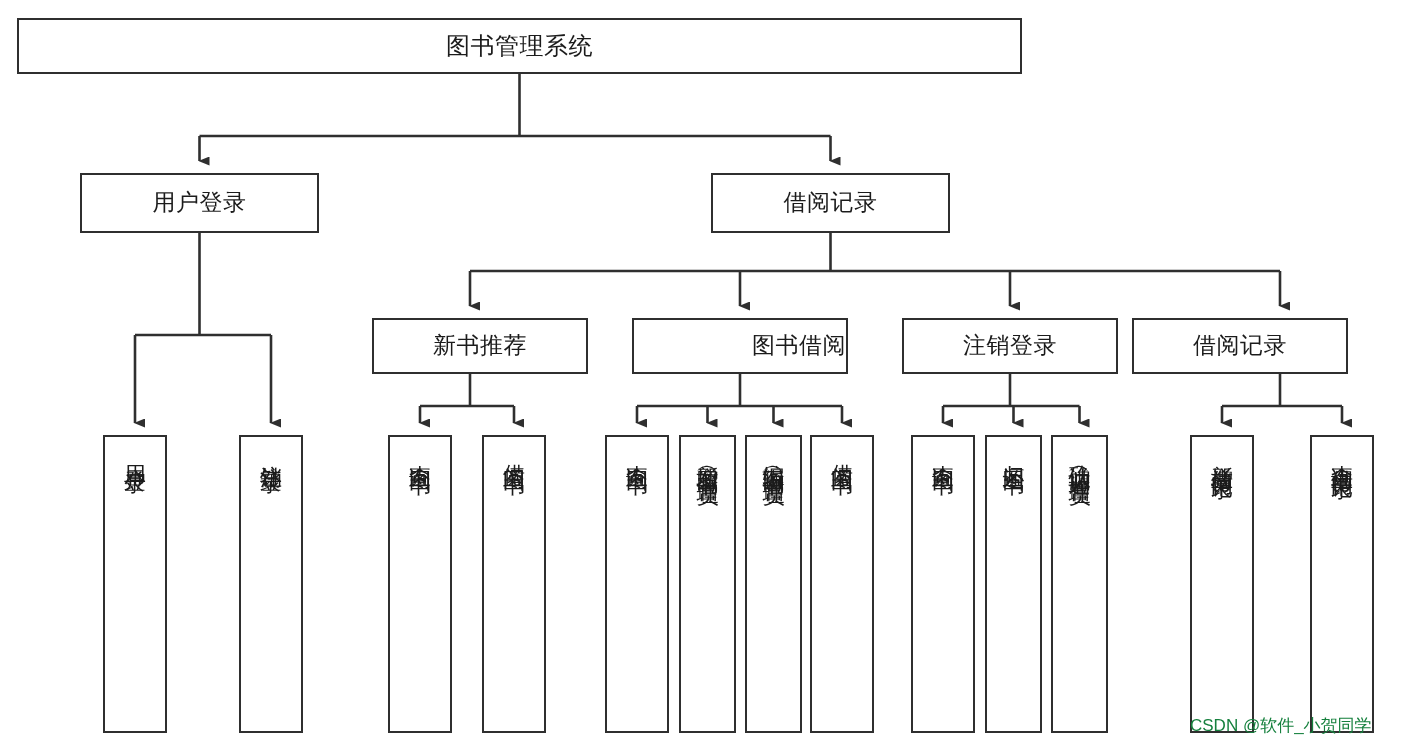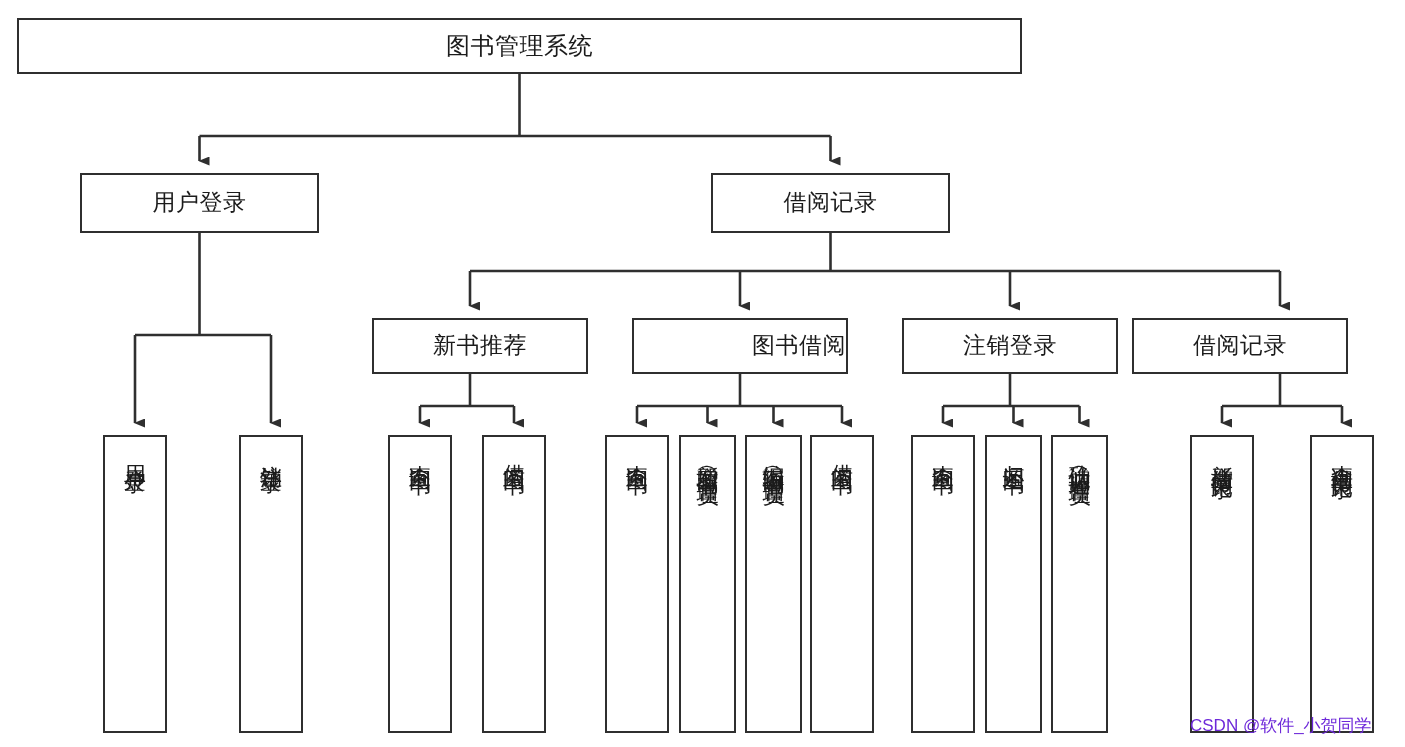--- a/index.html
+++ b/index.html
@@ -58,21 +58,21 @@
     line-height: 1.0;
   }
   .node.root .label {
     font-size: 24px;
   }
   #watermark {
     position: absolute;
     left: 1190px;
     top: 714px;
     font-size: 17px;
-    color: #6d28d9;
+    color: #15803d;
     white-space: nowrap;
     z-index: 5;
     font-family: "Liberation Sans", "DejaVu Sans", sans-serif;
   }
 </style>
 </head>
 <body>
 
 <div id="canvas">
 

